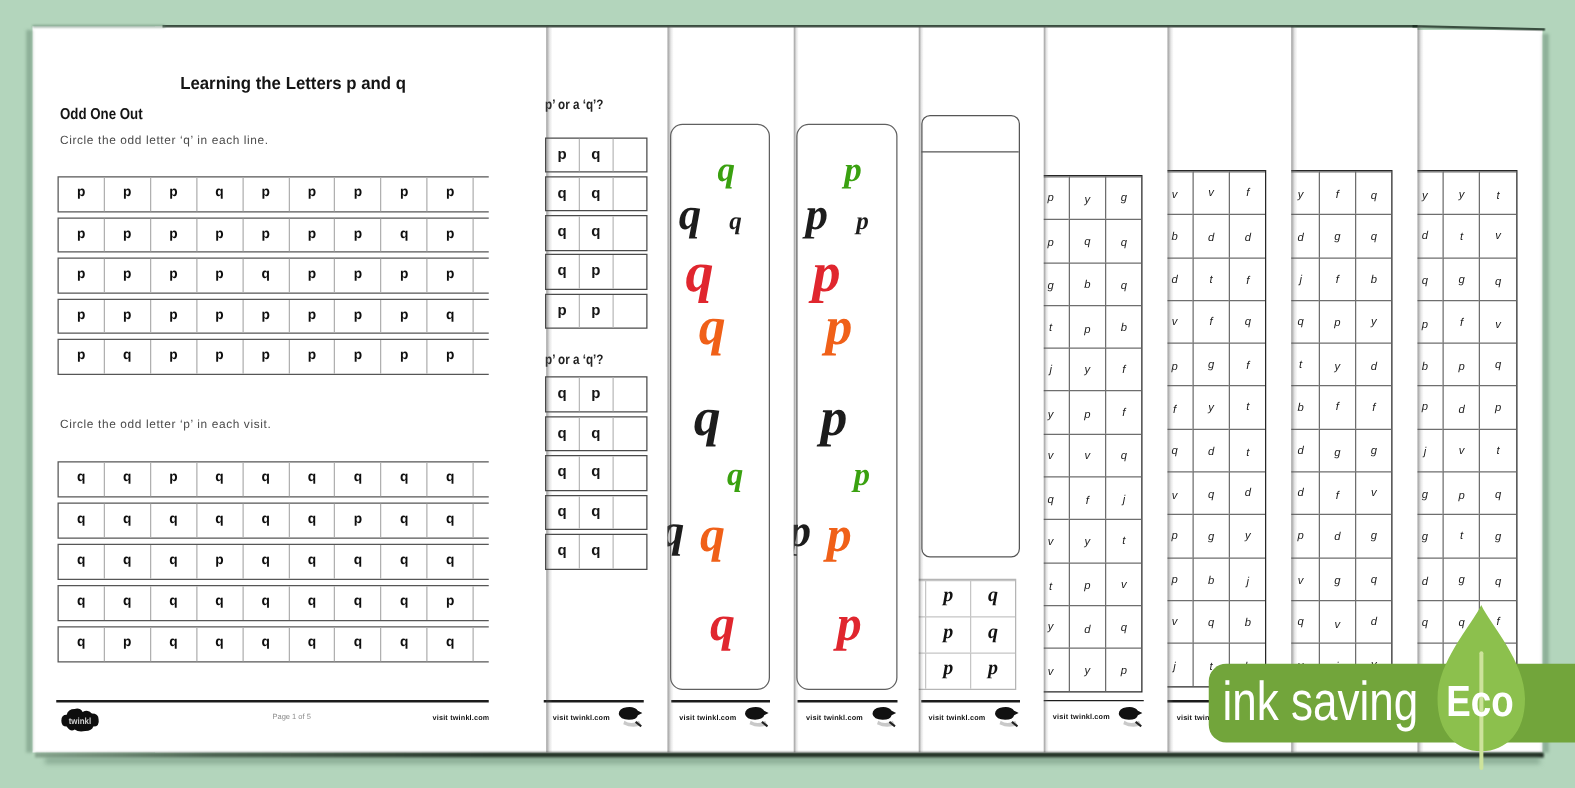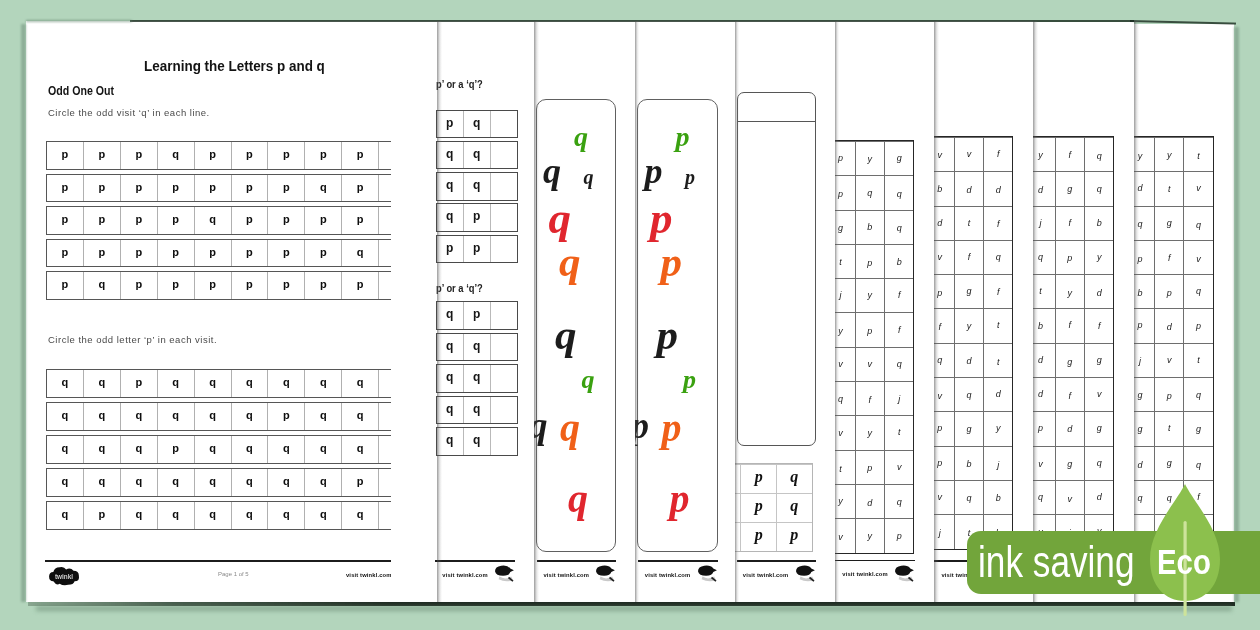--- a/index.html
+++ b/index.html
@@ -335,21 +335,21 @@
     <svg class="abs" style="left:369px;top:543px" width="22" height="18" viewBox="0 0 24 20">
       <path d="M2 8 Q2 3 9 2 Q16 1 19 5 L23 7 L19 9 Q18 13 11 13 Q3 13 2 8 Z" fill="#111"></path>
       <path d="M7 14 Q13 18 20 14 L22 18 Q14 21 6 17 Z" fill="#c9c9c9"></path>
       <path d="M17 15 L22 19" stroke="#222" stroke-width="1.8"></path>
     </svg>
 </div>
 
 <div class="page" style="left:26px;top:21px;width:365px;height:580.5px;z-index:100">
 <div class="abs" style="left:0;top:37px;width:411px;text-align:center;font-size:14px;font-weight:bold;color:#141414;transform:scaleX(0.96) translateX(3px);transform-origin:208px 0">Learning the Letters p and q</div>
 <div class="abs" style="left:22px;top:63px;font-size:12.5px;font-weight:bold;color:#141414;transform:scaleX(0.85);transform-origin:left top">Odd One Out</div>
-<div class="abs" style="left:22px;top:86px;font-size:9.5px;color:#4a4a4a;letter-spacing:0.5px">Circle the odd visit ‘q’ in each line.</div>
+<div class="abs" style="left:22px;top:86px;font-size:9.5px;color:#4a4a4a;letter-spacing:0.5px">Circle the odd letter ‘q’ in each line.</div>
 <div class="rowgrid" style="left:20px;top:120px;width:368px;height:26.5px">
       <div class="c" style="font-size:11px;padding-top:6px">p</div>
       <div class="c" style="font-size:11px;padding-top:6px">p</div>
       <div class="c" style="font-size:11px;padding-top:6px">p</div>
       <div class="c" style="font-size:11px;padding-top:6px">q</div>
       <div class="c" style="font-size:11px;padding-top:6px">p</div>
       <div class="c" style="font-size:11px;padding-top:6px">p</div>
       <div class="c" style="font-size:11px;padding-top:6px">p</div>
       <div class="c" style="font-size:11px;padding-top:6px">p</div>
       <div class="c" style="font-size:11px;padding-top:6px">p</div>

